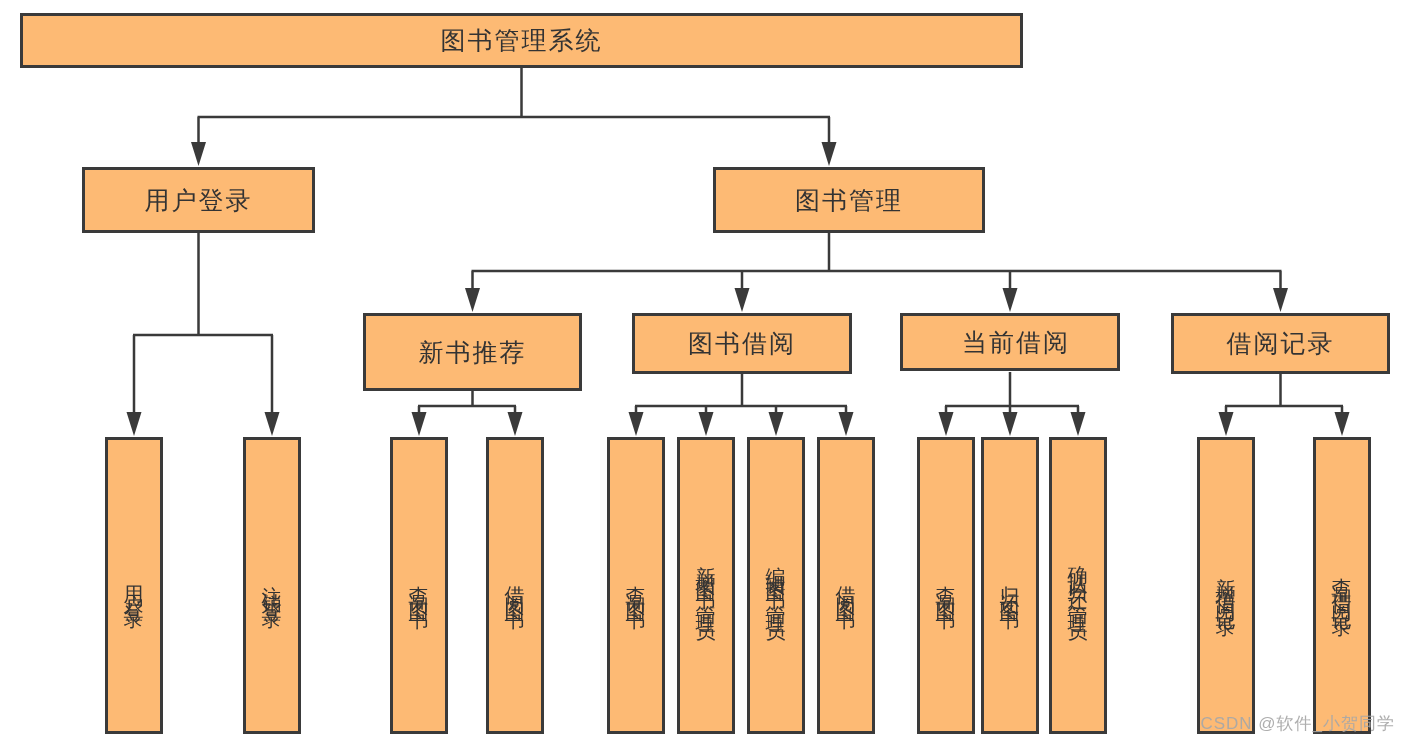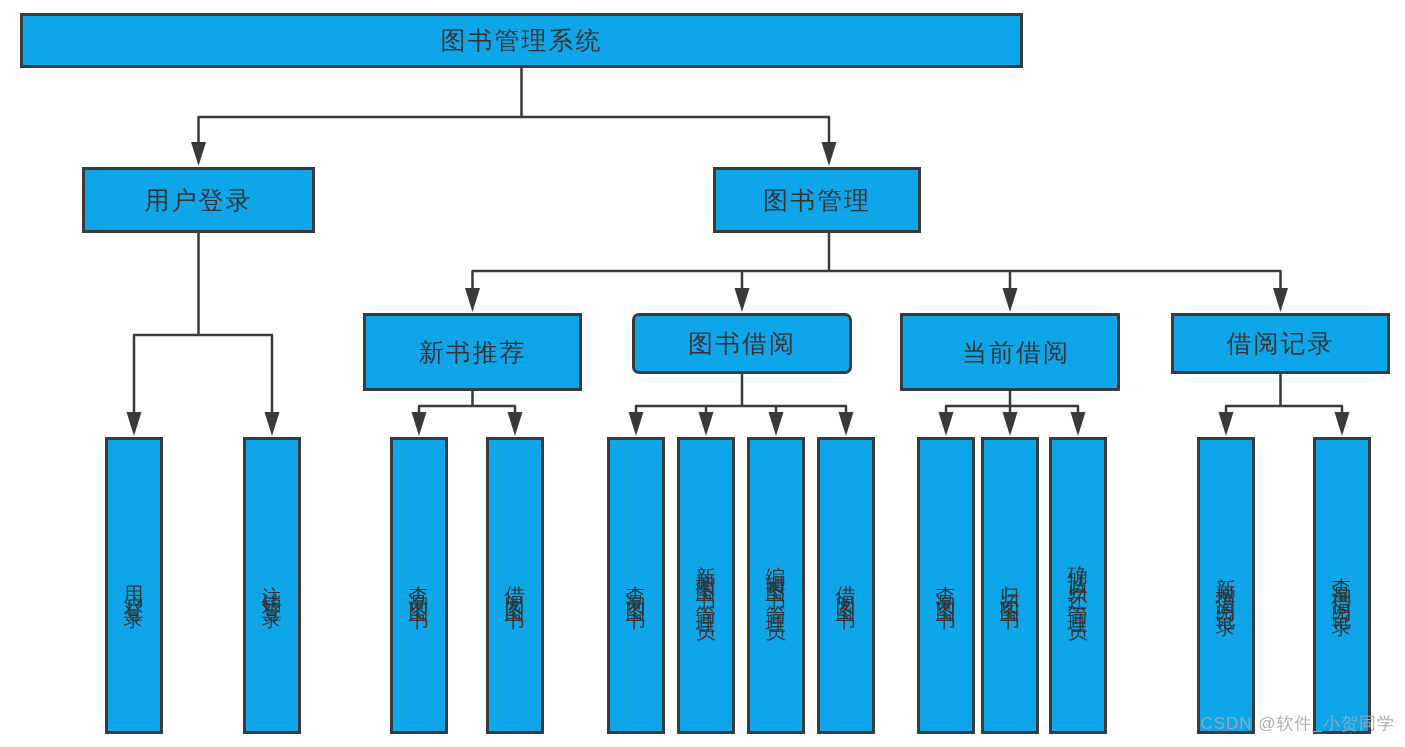--- a/index.html
+++ b/index.html
@@ -13,21 +13,21 @@
     overflow: hidden;
   }
   svg.connectors {
     position: absolute;
     left: 0; top: 0;
     width: 1405px; height: 747px;
     z-index: 0;
   }
   .node {
     position: absolute;
-    background: #0ea5e9;
+    background: #fdba74;
     border: 3px solid #3a3a3a;
     display: flex;
     align-items: center;
     justify-content: center;
     color: #333333;
     z-index: 1;
   }
   .hbox { font-size: 25px; letter-spacing: 2px; white-space: nowrap; }
   .vbox { width: 58px; top: 437px; height: 297px; font-size: 20px; }
   .vtext {
@@ -103,31 +103,31 @@
     </g>
   </svg>
 
   <div class="node hbox" style="left:20px; top:13px; width:1003px; height:55px;">
     <span>图书管理系统</span>
   </div>
 
   <div class="node hbox" style="left:82px; top:167px; width:233px; height:66px;">
     <span>用户登录</span>
   </div>
-  <div class="node hbox" style="left:713px; top:167px; width:208px; height:66px;">
+  <div class="node hbox" style="left:713px; top:167px; width:272px; height:66px;">
     <span>图书管理</span>
   </div>
 
   <div class="node hbox" style="left:363px; top:313px; width:219px; height:78px;">
     <span>新书推荐</span>
   </div>
-  <div class="node hbox" style="left:632px; top:313px; width:220px; height:61px;border-radius:7px;">
+  <div class="node hbox" style="left:632px; top:313px; width:220px; height:61px;">
     <span>图书借阅</span>
   </div>
-  <div class="node hbox" style="left:900px; top:313px; width:220px; height:78px;padding-left:12px;">
+  <div class="node hbox" style="left:900px; top:313px; width:220px; height:58px;padding-left:12px;">
     <span>当前借阅</span>
   </div>
   <div class="node hbox" style="left:1171px; top:313px; width:219px; height:61px;">
     <span>借阅记录</span>
   </div>
 
   <div class="node vbox" style="left:105px;">
     <span class="vtext">用户登录</span>
   </div>
   <div class="node vbox" style="left:243px;">

